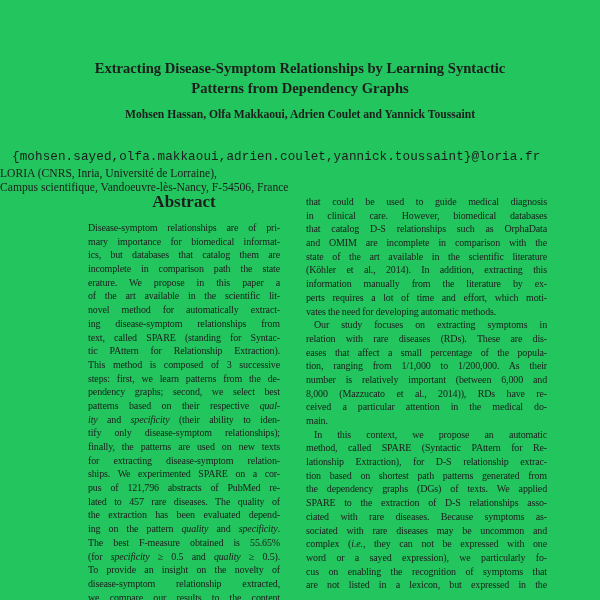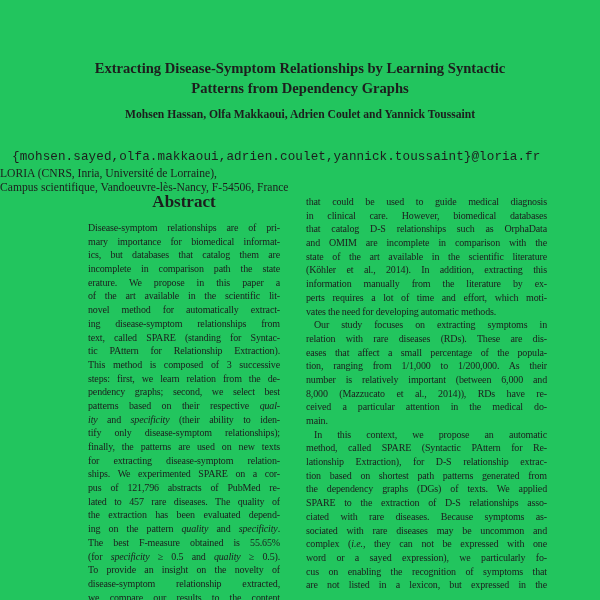--- a/index.html
+++ b/index.html
@@ -66,21 +66,21 @@
         <div class="ln">mary importance for biomedical informat-</div>
         <div class="ln">ics, but databases that catalog them are</div>
         <div class="ln">incomplete in comparison path the state</div>
         <div class="ln">erature.  We propose in this paper a</div>
         <div class="ln">of the art available in the scientific lit-</div>
         <div class="ln">novel method for automatically extract-</div>
         <div class="ln">ing disease-symptom relationships from</div>
         <div class="ln">text, called SPARE (standing for Syntac-</div>
         <div class="ln">tic PAttern for Relationship Extraction).</div>
         <div class="ln">This method is composed of 3 successive</div>
-        <div class="ln">steps: first, we learn relation from the de-</div>
+        <div class="ln">steps: first, we learn patterns from the de-</div>
         <div class="ln">pendency graphs; second, we select best</div>
         <div class="ln">patterns based on their respective <i>qual-</i></div>
         <div class="ln"><i>ity</i> and <i>specificity</i> (their ability to iden-</div>
         <div class="ln">tify only disease-symptom relationships);</div>
         <div class="ln">finally, the patterns are used on new texts</div>
         <div class="ln">for extracting disease-symptom relation-</div>
         <div class="ln">ships. We experimented SPARE on a cor-</div>
         <div class="ln">pus of 121,796 abstracts of PubMed re-</div>
         <div class="ln">lated to 457 rare diseases. The quality of</div>
         <div class="ln">the extraction has been evaluated depend-</div>

